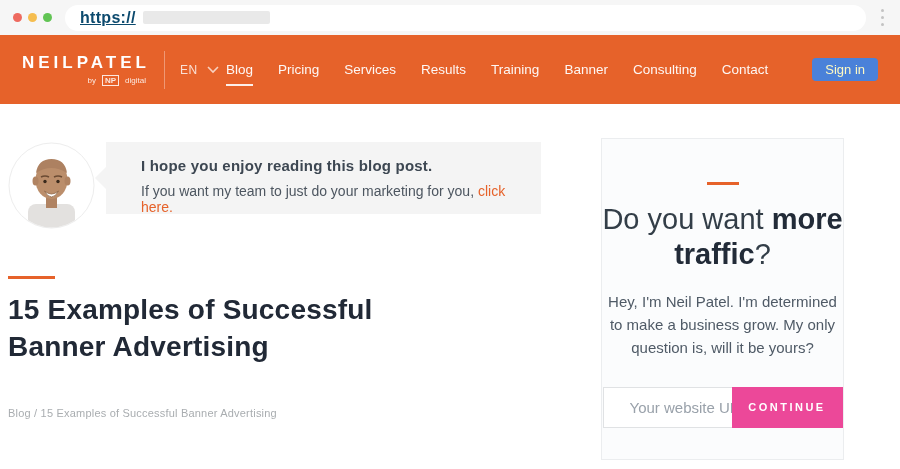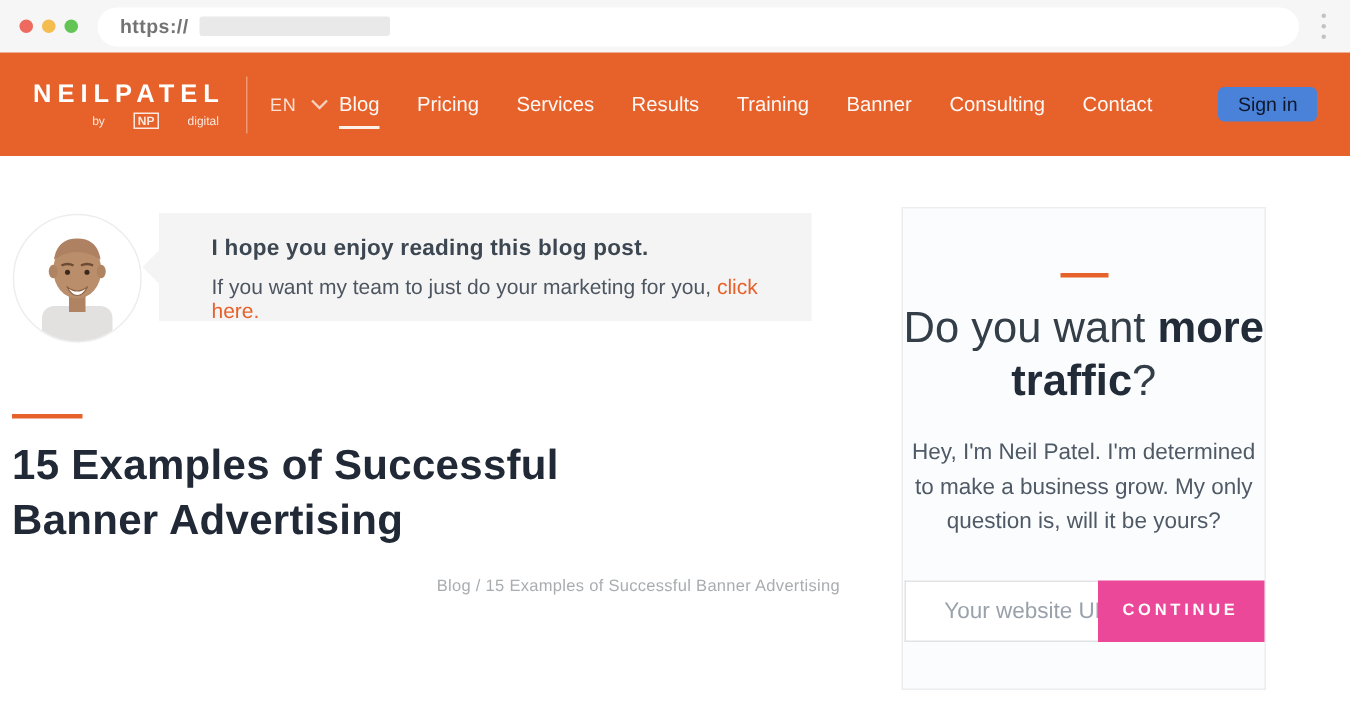--- a/index.html
+++ b/index.html
@@ -6,40 +6,40 @@
   html,body { width:900px; height:469px; overflow:hidden; background:#fff;
               font-family:"Liberation Sans", sans-serif; }
 
   
   .browser { height:35px; background:#f6f6f6; display:flex; align-items:center; }
   .dots { display:flex; gap:6px; margin-left:13px; }
   .dot { width:9px; height:9px; border-radius:50%; }
   .dot.red{ background:#ee6a5f; } .dot.yellow{ background:#f5bd4f; } .dot.green{ background:#61c454; }
   .url-bar { flex:1; height:26px; background:#fff; border-radius:13px; margin:0 15px 0 13px;
              display:flex; align-items:center; padding:0 15px; }
-  .scheme { font-size:13px; font-weight:700; color:#737373; letter-spacing:.3px; }
+  .scheme { font-size:16px; font-weight:700; color:#0c4a6e; letter-spacing:.3px;text-decoration:underline; }
   .url-redacted { width:127px; height:13px; background:#e9e9e9; border-radius:2px; margin-left:7px; }
   .kebab { display:flex; flex-direction:column; gap:4px; margin-right:16px; cursor:pointer; }
   .kebab i { width:3px; height:3px; border-radius:50%; background:#c3c3c3; }
 
   
   .navbar { height:69px; background:#e6622a; display:flex; align-items:center; padding:0 22px; }
   .logo-block { display:flex; flex-direction:column; cursor:pointer; }
   .logo-text { color:#fff; font-size:17px; font-weight:700; letter-spacing:4px; line-height:1; }
-  .logo-sub { display:flex; align-items:center; gap:19px; justify-content:flex-end;
+  .logo-sub { display:flex; align-items:center; gap:6px; justify-content:flex-end;
               margin-top:4px; margin-right:4px; font-size:8px; color:rgba(255,255,255,.85); }
   .np-badge { border:1px solid rgba(255,255,255,.85); padding:0 2px; font-weight:700; font-size:8px; }
   .nav-divider { width:1px; height:38px; background:rgba(255,255,255,.35); margin-left:14px; }
   .lang { display:flex; align-items:center; gap:9px; margin-left:15px;
           color:rgba(255,255,255,.8); font-size:12px; letter-spacing:.5px; cursor:pointer; }
   .nav-links { margin-left:auto; display:flex; align-items:center; gap:25px; }
   .nav-link { color:rgba(255,255,255,.95); font-size:13.5px; cursor:pointer;
               padding-bottom:7px; border-bottom:2px solid transparent; margin-bottom:-9px; }
   .nav-link.active { border-bottom-color:rgba(255,255,255,.9); }
-  .signin { margin-left:19px; background:#4a81d9; color:#0f172a; font-size:13px;
+  .signin { margin-left:19px; background:#4a81d9; color:#fef9c3; font-size:13px;
             padding:4px 13px; border-radius:4px; border:none; cursor:pointer;
             font-family:"Liberation Sans", sans-serif; }
 
   
   .content { display:flex; padding:0 10px 0 8px; }
   .main { width:552px; }
 
   .callout-row { display:flex; margin-top:38px; }
   .avatar { width:87px; height:87px; flex:none; }
   .bubble { position:relative; background:#f4f4f4; margin-left:11px; margin-top:0;
@@ -47,21 +47,21 @@
   .bubble::before { content:""; position:absolute; left:-11px; top:25px;
             border-top:11px solid transparent; border-bottom:11px solid transparent;
             border-right:11px solid #f4f4f4; }
   .bubble-bold { font-size:15px; font-weight:700; color:#3d4752; letter-spacing:.2px; }
   .bubble-line2 { margin-top:9px; font-size:14px; color:#4d5660; }
   .bubble-link { color:#e6622a; text-decoration:none; cursor:pointer; }
 
   .title-divider { width:47px; height:3px; background:#e6622a; margin-top:47px; }
   h1.page-title { margin-top:13px; font-size:28px; line-height:1.32; font-weight:700;
                   color:#212936; letter-spacing:.2px; max-width:460px; }
-  .breadcrumb { margin-top:19px; font-size:11px; color:#a9adb0; letter-spacing:.2px;text-align:right; }
+  .breadcrumb { margin-top:41px; font-size:11px; color:#a9adb0; letter-spacing:.2px; }
   .breadcrumb a { color:#a9adb0; text-decoration:none; cursor:pointer; }
 
   
   .sidebar-card { width:243px; height:322px; margin-left:41px; margin-top:34px;
                   background:#fbfcfd; border:1px solid #ebedef; text-align:center; }
   .card-accent { width:32px; height:3px; background:#e6622a; margin:43px auto 0; }
   .card-title { margin:17px auto 0; font-size:29px; line-height:1.22; color:#333e48;
                 font-weight:300; max-width:250px; }
   .card-title b { font-weight:800; color:#222b38; }
   .card-desc { margin:17px auto 0; font-size:15px; line-height:1.55; color:#4f5a66;

